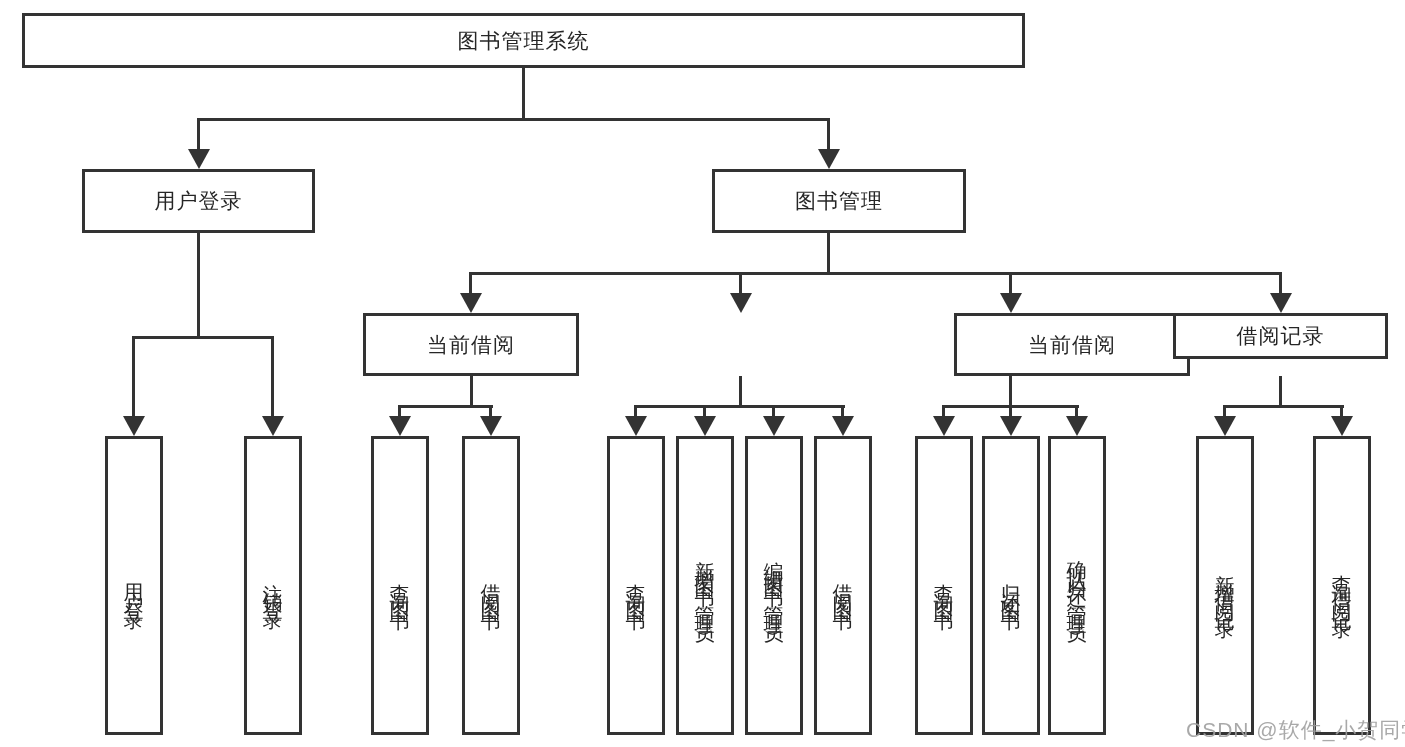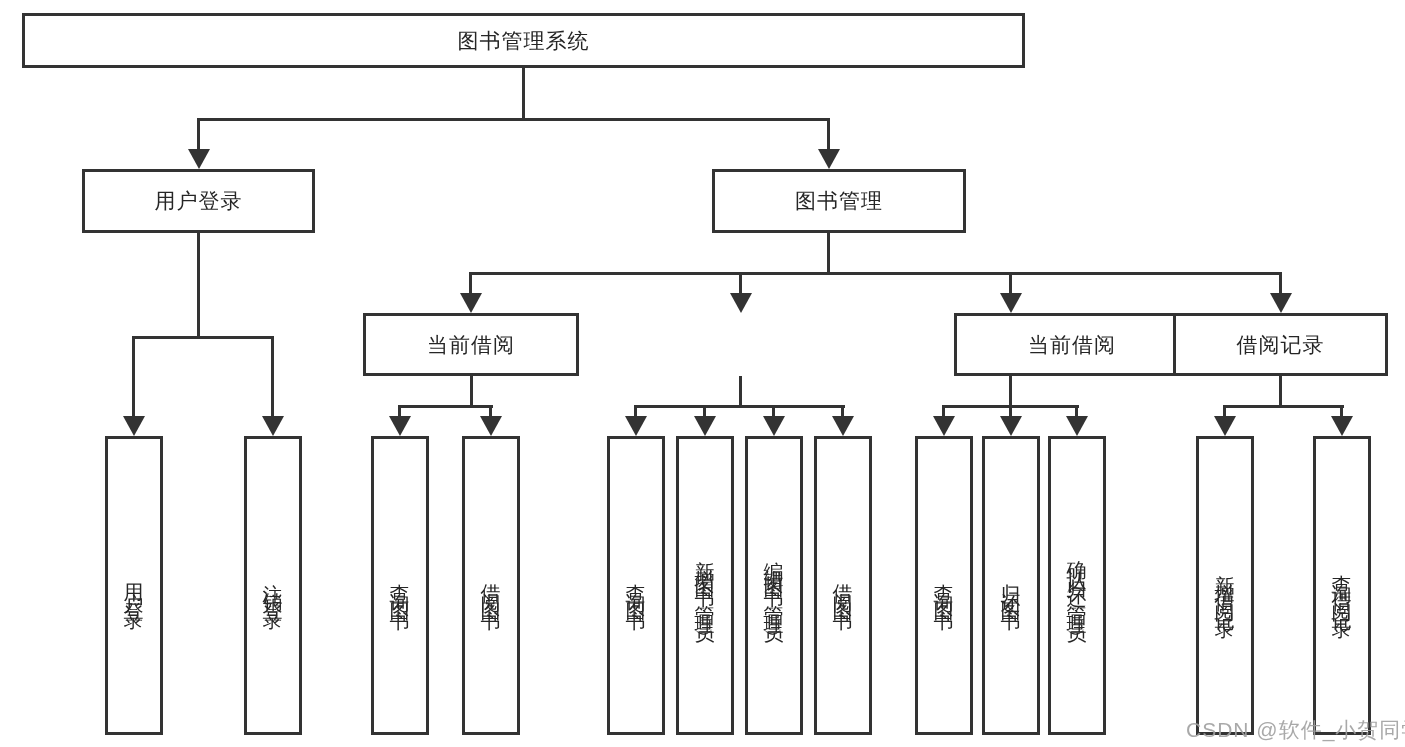--- a/index.html
+++ b/index.html
@@ -72,21 +72,21 @@
   <div class="box" style="left:712px;top:169px;width:254px;height:64px;">
     <span>图书管理</span>
   </div>
 
   <div class="box" style="left:363px;top:313px;width:216px;height:63px;">
     <span>当前借阅</span>
   </div>
   <div class="box" style="left:954px;top:313px;width:236px;height:63px;">
     <span>当前借阅</span>
   </div>
-  <div class="box" style="left:1173px;top:313px;width:215px;height:63px;">
+  <div class="box" style="left:1173px;top:313px;width:215px;height:46px;">
     <span>借阅记录</span>
   </div>
 
   <div class="box vbox" style="left:105px;top:436px;width:58px;height:299px;">
     <span class="vtxt">用户登录</span>
   </div>
   <div class="box vbox" style="left:244px;top:436px;width:58px;height:299px;">
     <span class="vtxt">注销登录</span>
   </div>
   <div class="box vbox" style="left:371px;top:436px;width:58px;height:299px;">

